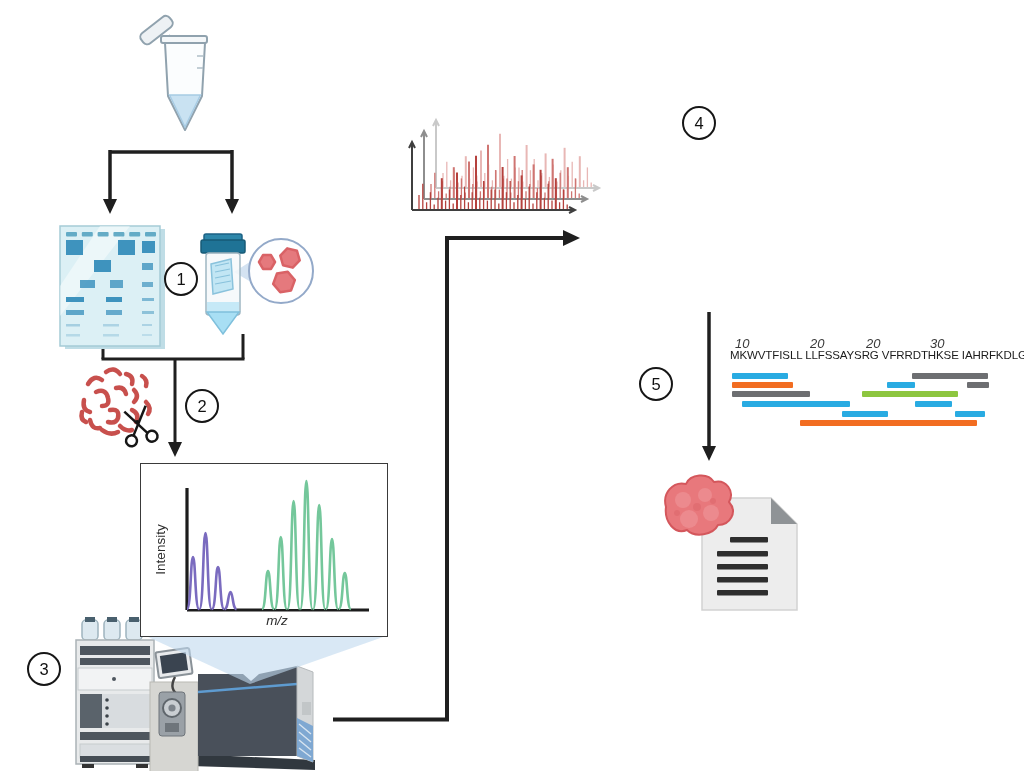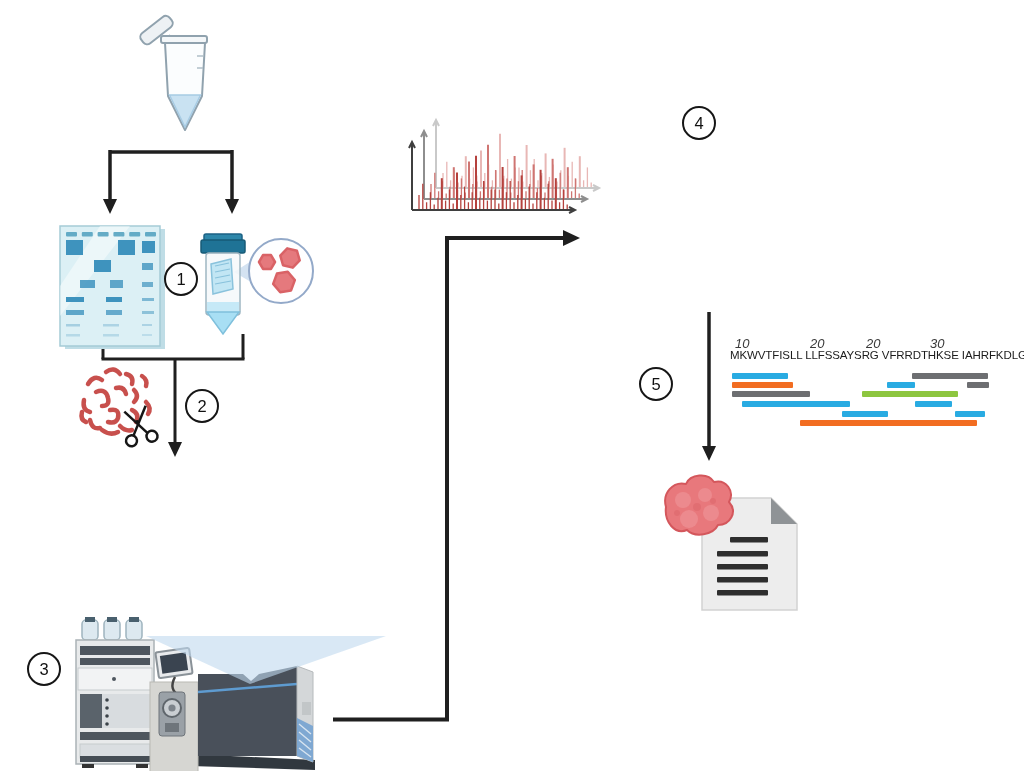--- a/index.html
+++ b/index.html
@@ -198,20 +198,40 @@
       <circle cx="27" cy="68" r="9" fill="#C9CED2" stroke="#5F666C" stroke-width="2"></circle>
       <circle cx="27" cy="68" r="3.6" fill="#7C838A"></circle>
       <rect x="20" y="83" width="14" height="9" fill="#6E757B"></rect>
     </g>
   </svg>
 
   <svg class="abs" style="left:0;top:0;z-index:4;pointer-events:none;" width="1024" height="771" viewBox="0 0 1024 771">
     <polygon points="146,636 386,636 250,684" fill="#BFD9EE" opacity="0.6"></polygon>
   </svg>
 
+  <div id="mz-plot">
+    <svg width="246" height="172" viewBox="0 0 246 172">
+      <path d="M46,146 V24 M46,146 H228" stroke="#1c1c1c" stroke-width="3.2" fill="none"></path>
+      <g id="mz-peaks">
+          <path d="M 46,145 C 50,145 49.5,93 52,93 C 54.5,93 54,145 58,145" class="peak" stroke="#7A6BBF"></path>
+          <path d="M 58.5,145 C 62.5,145 62,69 64.5,69 C 67,69 66.5,145 70.5,145" class="peak" stroke="#7A6BBF"></path>
+          <path d="M 71,145 C 75,145 74.5,103 77,103 C 79.5,103 79,145 83,145" class="peak" stroke="#7A6BBF"></path>
+          <path d="M 83.5,145 C 87.5,145 87,128 89.5,128 C 92,128 91.5,145 95.5,145" class="peak" stroke="#7A6BBF"></path>
+          <path d="M 121,145 C 125,145 124.5,107 127,107 C 129.5,107 129,145 133,145" class="peak" stroke="#74C79B"></path>
+          <path d="M 133.8,145 C 137.8,145 137.3,73 139.8,73 C 142.3,73 141.8,145 145.8,145" class="peak" stroke="#74C79B"></path>
+          <path d="M 146.6,145 C 150.6,145 150.1,37 152.6,37 C 155.1,37 154.6,145 158.6,145" class="peak" stroke="#74C79B"></path>
+          <path d="M 159.4,145 C 163.4,145 162.9,17 165.4,17 C 167.9,17 167.4,145 171.4,145" class="peak" stroke="#74C79B"></path>
+          <path d="M 172.2,145 C 176.2,145 175.7,41 178.2,41 C 180.7,41 180.2,145 184.2,145" class="peak" stroke="#74C79B"></path>
+          <path d="M 185,145 C 189,145 188.5,75 191,75 C 193.5,75 193,145 197,145" class="peak" stroke="#74C79B"></path>
+          <path d="M 197.8,145 C 201.8,145 201.3,109 203.8,109 C 206.3,109 205.8,145 209.8,145" class="peak" stroke="#74C79B"></path>
+        </g>
+    </svg>
+    <div id="mz-ylabel">Intensity</div>
+    <div id="mz-xlabel">m/z</div>
+  </div>
 
   <svg class="abs" id="spectra-svg" style="left:395px;top:103px;z-index:3;" width="212" height="130" viewBox="0 0 212 130">
     <g id="spectra-layers">
         <g>
           <path d="M41,85 V19 M38,23 L41,17 L44,23" stroke="#c9c9c9" stroke-width="2" fill="none"></path>
           <path d="M41,85 H203 M198,82 L204,85 L198,88" stroke="#c9c9c9" stroke-width="2" fill="none"></path>
           <line x1="48" y1="84" x2="48" y2="70" stroke="#e8b7b5" stroke-width="1.3"></line>
           <line x1="51.8" y1="84" x2="51.8" y2="58.8" stroke="#e8b7b5" stroke-width="1.3"></line>
           <line x1="55.6" y1="84" x2="55.6" y2="77.28" stroke="#e8b7b5" stroke-width="1.3"></line>
           <line x1="59.4" y1="84" x2="59.4" y2="67.2" stroke="#e8b7b5" stroke-width="1.3"></line>

